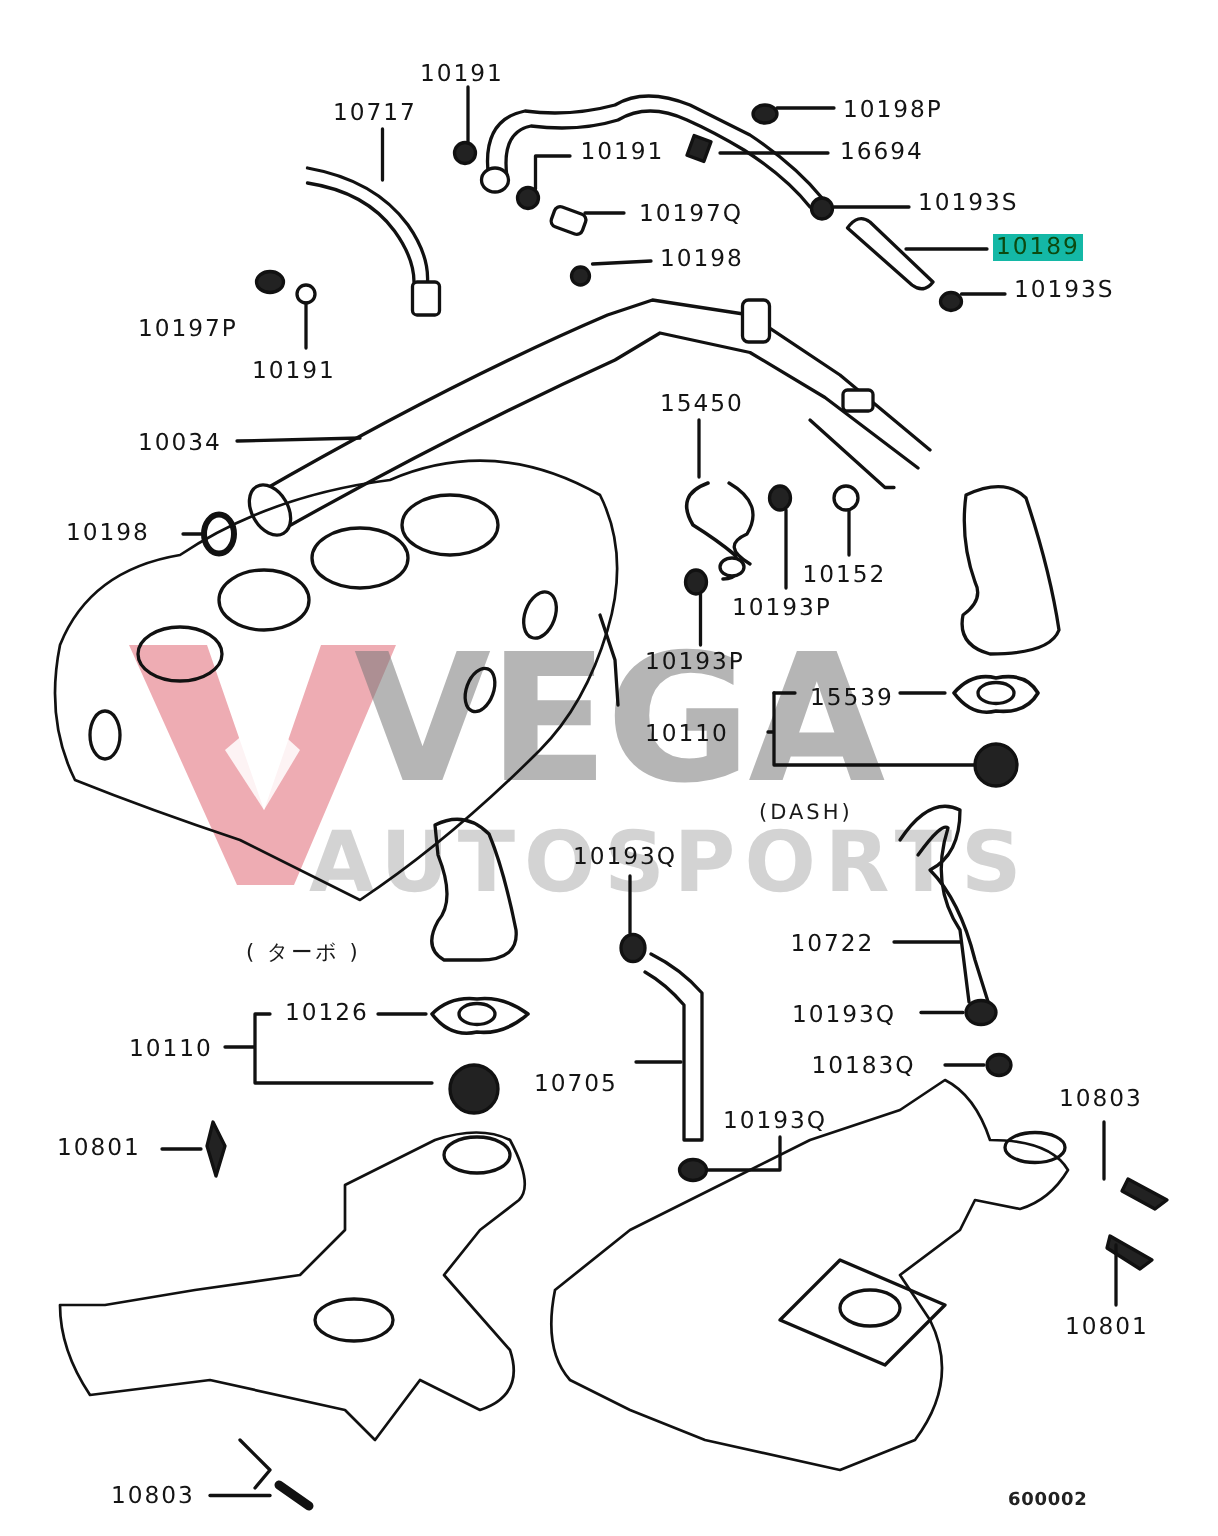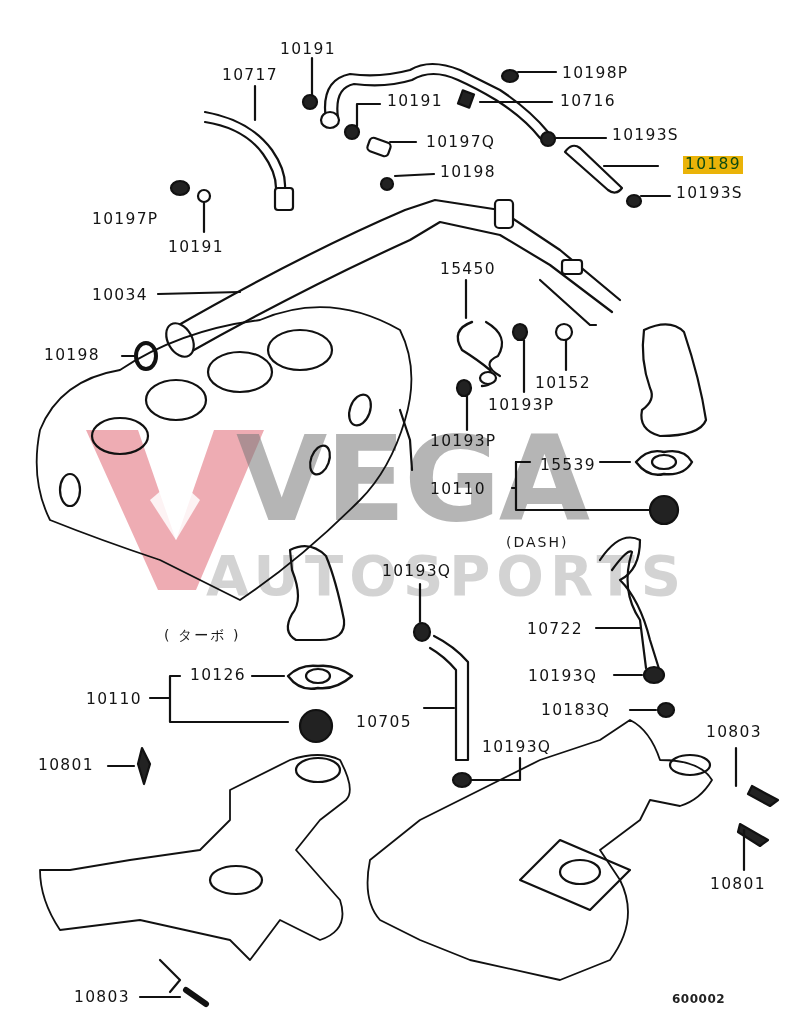--- a/index.html
+++ b/index.html
@@ -1,20 +1,20 @@
 <!DOCTYPE html>
 <html><head>
 <meta charset="utf-8">
 <style>
   html, body { margin: 0; padding: 0; background: #ffffff; }
   body { width: 812px; height: 1024px; position: relative; overflow: hidden; font-family: "DejaVu Sans", sans-serif; }
   #stage { position: absolute; left: 0; top: 0; width: 812px; height: 1024px; }
   svg { position: absolute; left: 0; top: 0; }
   .lbl { position: absolute; font-family: "DejaVu Sans", sans-serif; font-weight: normal; font-size: 15.5px; letter-spacing: 1.3px; color: #141414; white-space: nowrap; line-height: 1; cursor: pointer; }
-  .lbl.hl { background: #eab308; padding: 1px 2px; color: #0c4a10; margin-left: 21px; }
+  .lbl.hl { background: #14b8a6; padding: 1px 2px; color: #0c4a10; }
   .note { position: absolute; font-family: "DejaVu Sans", sans-serif; font-weight: normal; font-size: 14px; letter-spacing: 2px; color: #1a1a1a; white-space: nowrap; line-height: 1; }
   .diag-id { position: absolute; font-family: "DejaVu Sans", sans-serif; font-weight: bold; font-size: 12px; letter-spacing: 0.5px; color: #222; text-align: center; }
   .wm-big { position: absolute; font-family: "DejaVu Sans", sans-serif; font-weight: bold; color: rgba(120,120,120,0.55); line-height: 1; white-space: nowrap; }
   #badge { position: absolute; left: 40px; top: 10px; width: 170px; height: 180px; }
   #badge .txt1 { position: absolute; left: 0; width: 170px; top: 14px; text-align: center; color: #fff; font-family: "Liberation Sans", sans-serif; font-weight: bold; font-size: 62px; letter-spacing: -1px; line-height: 1; text-shadow: 0 3px 0 #a40f13; transform: scaleX(0.82); }
   #badge .txt2 { position: absolute; left: 0; width: 170px; top: 86px; text-align: center; color: #fff; font-family: "Liberation Sans", sans-serif; font-weight: bold; font-size: 40px; letter-spacing: -1px; line-height: 1; text-shadow: 0 3px 0 #a40f13; transform: scaleX(0.8); }
 </style>
 </head>
 <body>
 
@@ -148,21 +148,21 @@
     <line x1="736" y1="748" x2="736" y2="786"></line>
     <path d="M752,786 L778,800 L770,806 L748,794 Z" fill="#222"></path>
     <path d="M740,824 L768,840 L760,846 L738,832 Z" fill="#222"></path>
     <line x1="744" y1="830" x2="744" y2="870"></line>
   </svg>
 
   <div class="lbl" style="left:280px;top:42px">10191</div>
   <div class="lbl" style="left:222px;top:68px">10717</div>
   <div class="lbl" style="left:562px;top:66px">10198P</div>
   <div class="lbl" style="left:387px;top:94px">10191</div>
-  <div class="lbl" style="left:560px;top:94px">10716</div>
+  <div class="lbl" style="left:560px;top:94px">16694</div>
   <div class="lbl" style="left:612px;top:128px">10193S</div>
   <div class="lbl" style="left:426px;top:135px">10197Q</div>
   <div class="lbl hl" style="left:662px;top:156px">10189</div>
   <div class="lbl" style="left:440px;top:165px">10198</div>
   <div class="lbl" style="left:676px;top:186px">10193S</div>
   <div class="lbl" style="left:92px;top:212px">10197P</div>
   <div class="lbl" style="left:168px;top:240px">10191</div>
   <div class="lbl" style="left:440px;top:262px">15450</div>
   <div class="lbl" style="left:92px;top:288px">10034</div>
   <div class="lbl" style="left:44px;top:348px">10198</div>

